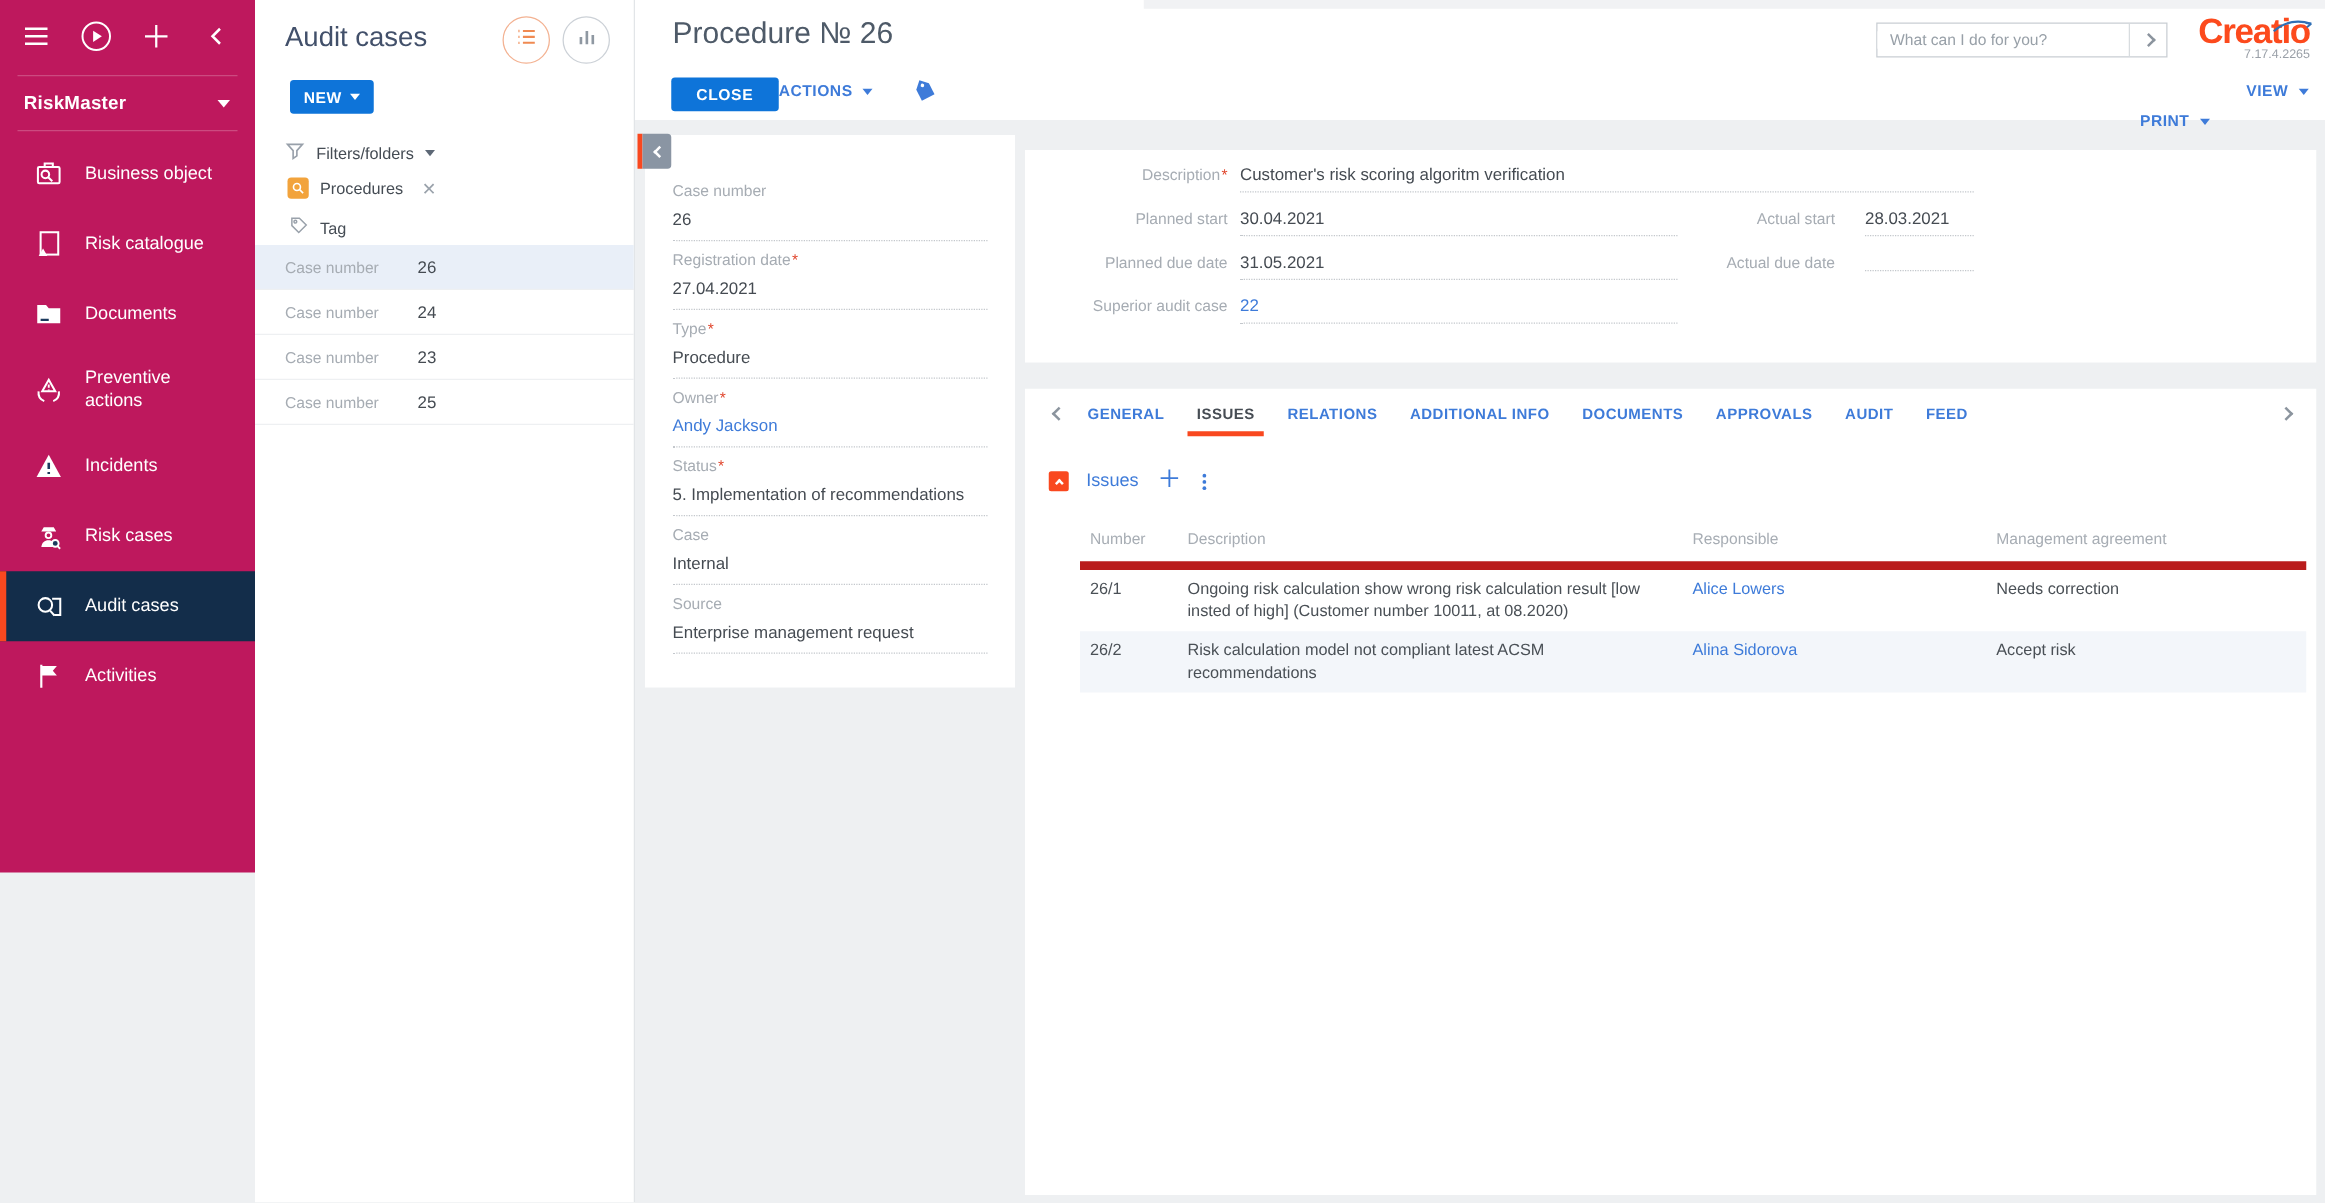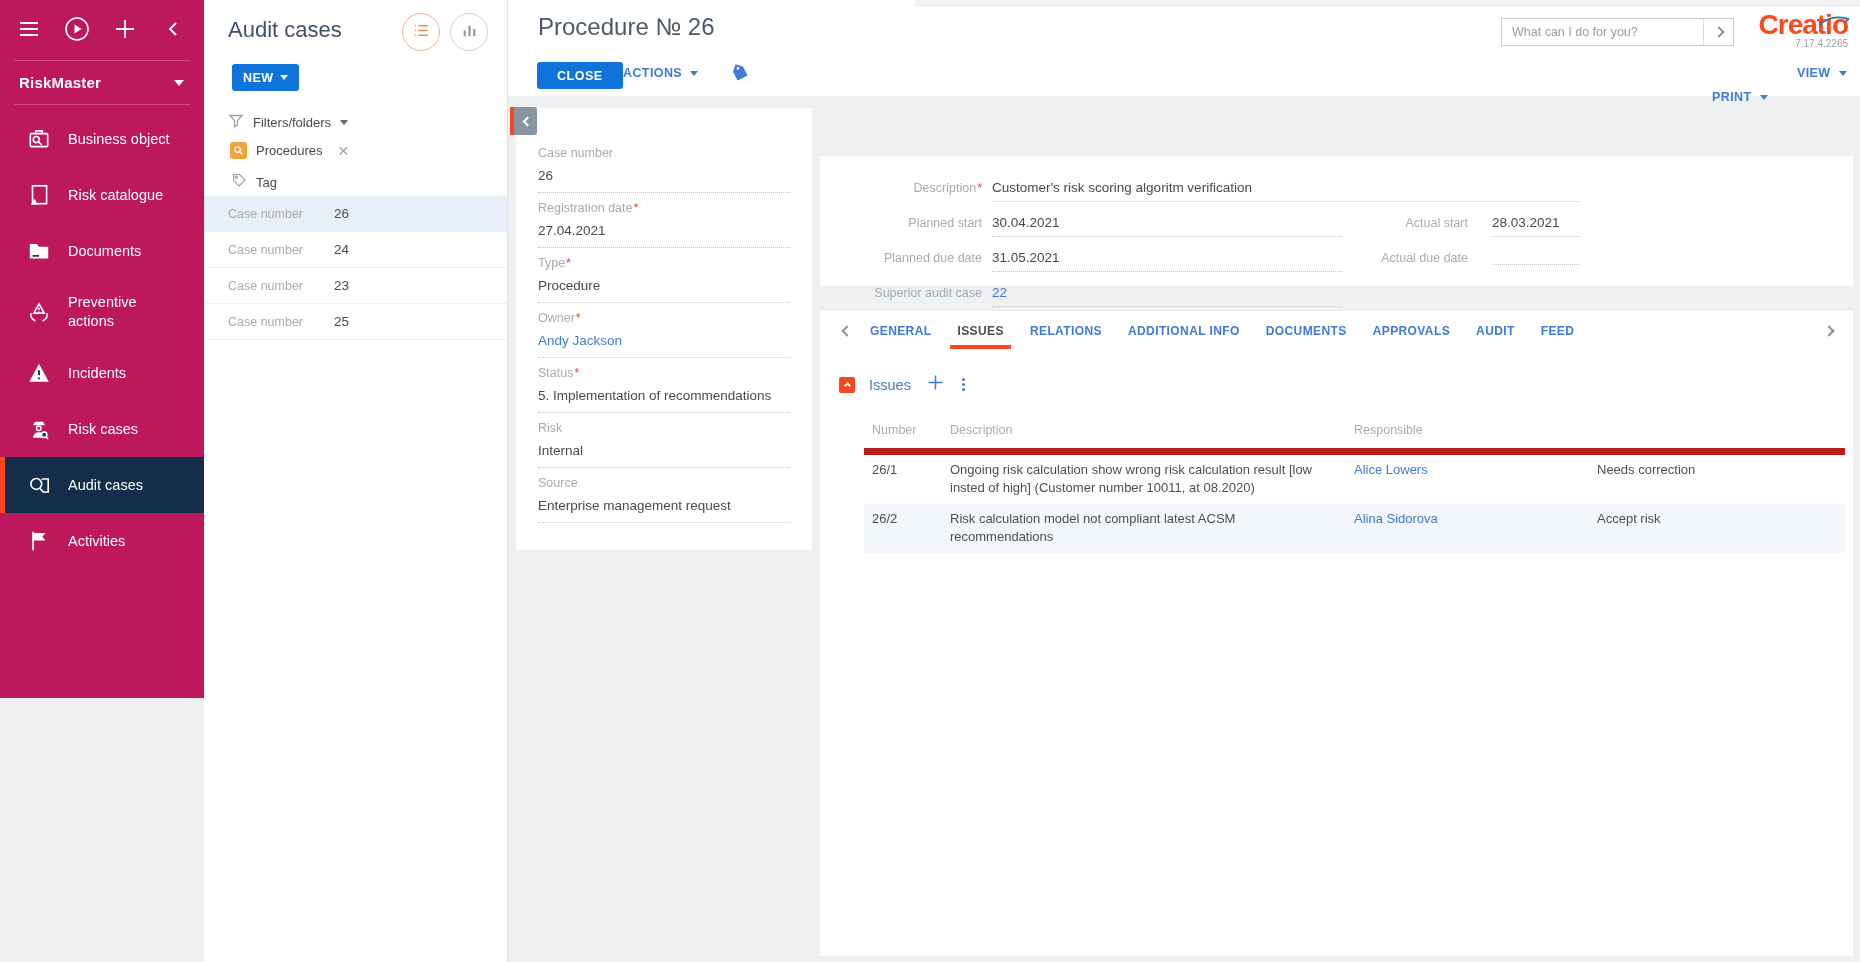--- a/index.html
+++ b/index.html
@@ -71,21 +71,21 @@
 
   
   .left-card { position:absolute; left:8px; top:108px; width:296px; height:442px; background:#fff; padding:38px 22px 0 22px; }
   .field { margin-bottom:8px; }
   .flabel { font-size:12.5px; color:#a6acb3; height:17px; }
   .fvalue { font-size:13.5px; color:#454b52; padding:5px 0 9px 0; border-bottom:1px dotted #c3c7cc; min-height:18px; }
   .fvalue.link, .vlink { color:#3e7bd9; cursor:pointer; }
   .req { color:#e0452c; margin-left:1px; }
 
   
-  .right-card { position:absolute; left:312px; top:120px; width:1033px; height:130px; background:#fff; padding-top:21px;margin-top:36px; }
+  .right-card { position:absolute; left:312px; top:120px; width:1033px; height:170px; background:#fff; padding-top:9px; }
   .hgrid { display:grid; grid-template-columns:172px 350px 136px 101px; }
   .hlabel { text-align:right; padding:4px 10px 0 0; font-size:12.5px; color:#a6acb3; height:35px; }
   .hvalue { font-size:13.5px; color:#454b52; height:35px; }
   .hvalue .vline { display:inline-block; width:100%; padding:3px 0 6px 0; border-bottom:1px dotted #c3c7cc; min-height:18px; }
   .hvalue.span3 { grid-column:2 / 5; }
   .hvalue.col4 { padding-left:14px; }
   .hvalue.noline .vline { border-bottom:none; }
 
   
   .tabs-card { position:absolute; left:312px; top:311px; width:1033px; height:645px; background:#fff; }
@@ -381,21 +381,21 @@
       </div>
       <div class="field">
         <div class="flabel"><span>Owner</span><span class="req">*</span></div>
         <div class="fvalue link">Andy Jackson</div>
       </div>
       <div class="field">
         <div class="flabel"><span>Status</span><span class="req">*</span></div>
         <div class="fvalue">5. Implementation of recommendations</div>
       </div>
       <div class="field">
-        <div class="flabel"><span>Risk</span></div>
+        <div class="flabel"><span>Case</span></div>
         <div class="fvalue">Internal</div>
       </div>
       <div class="field">
         <div class="flabel"><span>Source</span></div>
         <div class="fvalue">Enterprise management request</div>
       </div>
     </div>
 
     <div class="right-card">
       <div class="hgrid">
@@ -448,20 +448,21 @@
             <i></i>
             <i></i>
           </span>
       </div>
 
       <div class="issues-table">
         <div class="itr head">
           <div>Number</div>
           <div>Description</div>
           <div>Responsible</div>
+          <div>Management agreement</div>
         </div>
         <div class="itr">
           <div>26/1</div>
           <div>Ongoing risk calculation show wrong risk calculation result [low insted of high] (Customer number 10011, at 08.2020)</div>
           <div class="rlink">Alice Lowers</div>
           <div>Needs correction</div>
         </div>
         <div class="itr alt">
           <div>26/2</div>
           <div>Risk calculation model not compliant latest ACSM recommendations</div>

